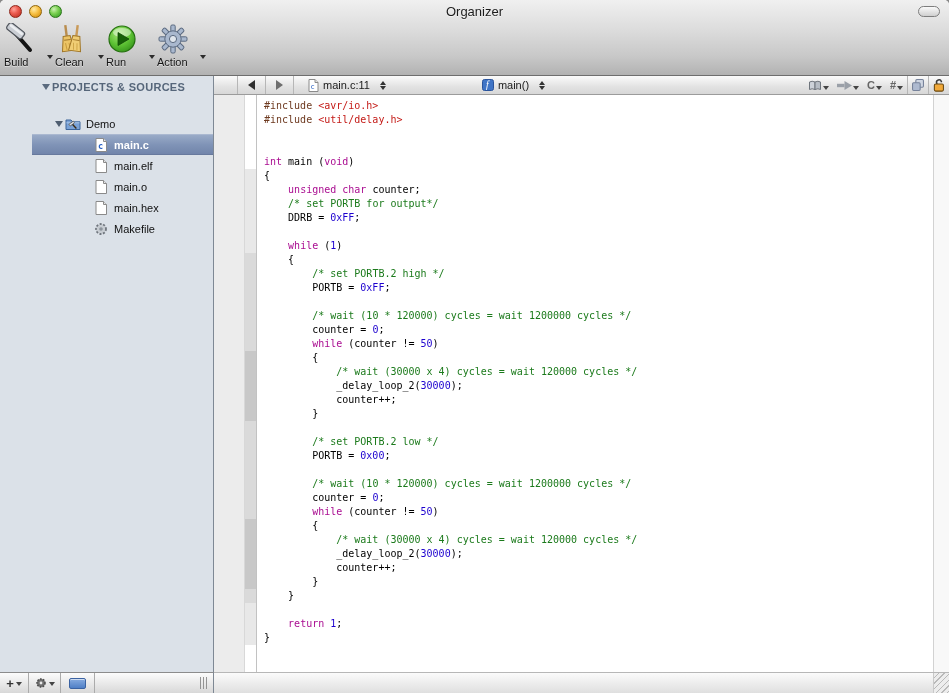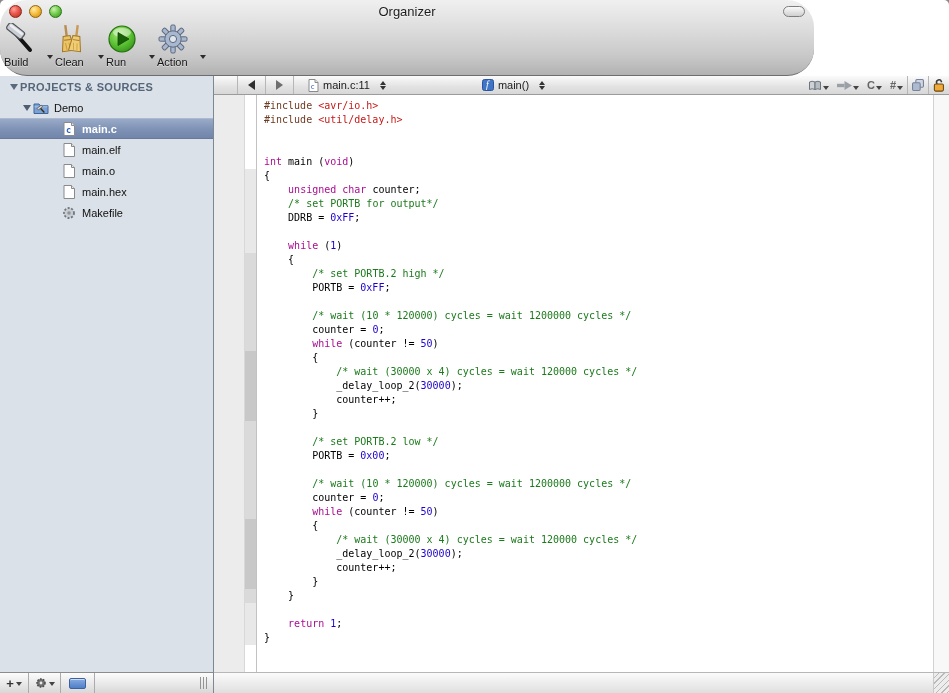--- a/index.html
+++ b/index.html
@@ -1,47 +1,47 @@
 <!DOCTYPE html>
 <html><head>
 <meta charset="utf-8">
 <style>
   * { margin:0; padding:0; box-sizing:border-box; }
   body { background:#888; font-family:"Liberation Sans", sans-serif; }
   .window { position:relative; width:949px; height:693px; background:#fff; overflow:hidden;
             border-radius:5px 5px 0 0; }
 
   
-  .chrome { position:absolute; left:0; top:0; width:814px; height:76px;
+  .chrome { position:absolute; left:0; top:0; width:949px; height:76px;
             background:linear-gradient(to bottom,#f0f0f0 0%,#dcdcdc 40%,#c8c8c8 75%,#b2b2b2 100%);
-            border-bottom:1px solid #6e6e6e;border-radius:27px; }
+            border-bottom:1px solid #6e6e6e; }
   .titlebar { position:absolute; left:0; top:0; width:100%; height:22px; }
   .title { position:absolute; left:0; right:0; top:4px; text-align:center; font-size:13px;
            color:#1c1c1c; text-shadow:0 1px 0 rgba(255,255,255,.55); }
   .lights { position:absolute; left:9px; top:5px; display:flex; gap:7px; }
   .light { width:13px; height:13px; border-radius:50%; }
   .light.red    { background:radial-gradient(circle at 35% 30%, #ffa39a 0%, #ee6054 38%, #c23325 85%); border:1px solid #8f271c; }
   .light.yellow { background:radial-gradient(circle at 35% 30%, #ffeaa6 0%, #f8c44c 40%, #d8930f 85%); border:1px solid #8f650b; }
   .light.green  { background:radial-gradient(circle at 35% 30%, #ccf0b4 0%, #7ed254 40%, #3ca327 85%); border:1px solid #2b741a; }
   .lozenge { position:absolute; right:9px; top:6px; width:22px; height:11px; border-radius:6px;
              background:linear-gradient(#fafafa,#cfcfcf); border:1px solid #7d7d7d; }
 
   .toolbar { position:absolute; left:4px; top:23px; height:52px; display:flex; }
   .tb-item { width:51px; height:50px; position:relative; display:flex; flex-direction:column; align-items:flex-start; cursor:default; }
   .tb-icon { width:32px; height:32px; position:relative; }
   .tb-label { font-size:11px; color:#151515; text-shadow:0 1px 0 rgba(255,255,255,.5); margin-top:1px; }
   .tb-arrow { position:absolute; right:2px; bottom:14px; width:0; height:0;
               border-left:3.5px solid transparent; border-right:3.5px solid transparent; border-top:4px solid #2c2c2c; }
 
   
   .sidebar { position:absolute; left:0; top:76px; width:214px; bottom:13px; background:#dbe1e8;
-             border-right:1px solid #7e8894; overflow:hidden; font-size:11px; }
+             border-right:1px solid #7e8894; overflow:hidden; font-size:11px;padding-left:32px; }
   .sb-header { height:21px; display:flex; align-items:center; padding-left:7px;
                color:#56667a; font-weight:bold; letter-spacing:.3px; }
-  .sb-tree { margin-top:0; }
+  .sb-tree { margin-top:16px; }
   .sb-row { height:21px; display:flex; align-items:center; color:#101010; white-space:nowrap; cursor:default; }
   .sb-row.selected { background:linear-gradient(#9cadc9 0%,#8094b7 50%,#7083a9 100%);
                      box-shadow:inset 0 1px 0 #aab8d0, inset 0 -1px 0 #67799d;
                      color:#fff; font-weight:bold; }
   .tri-slot { width:13px; display:inline-flex; justify-content:center; flex:none; }
   .tri { width:0; height:0; border-left:4px solid transparent; border-right:4px solid transparent; border-top:6px solid #4e5d70; }
   .sb-icon { width:16px; height:16px; flex:none; margin-right:5px; }
   .sb-header .tri { border-top-color:#5a6a7e; }
 
   .sb-footer { position:absolute; left:0; bottom:0; width:214px; height:21px;

